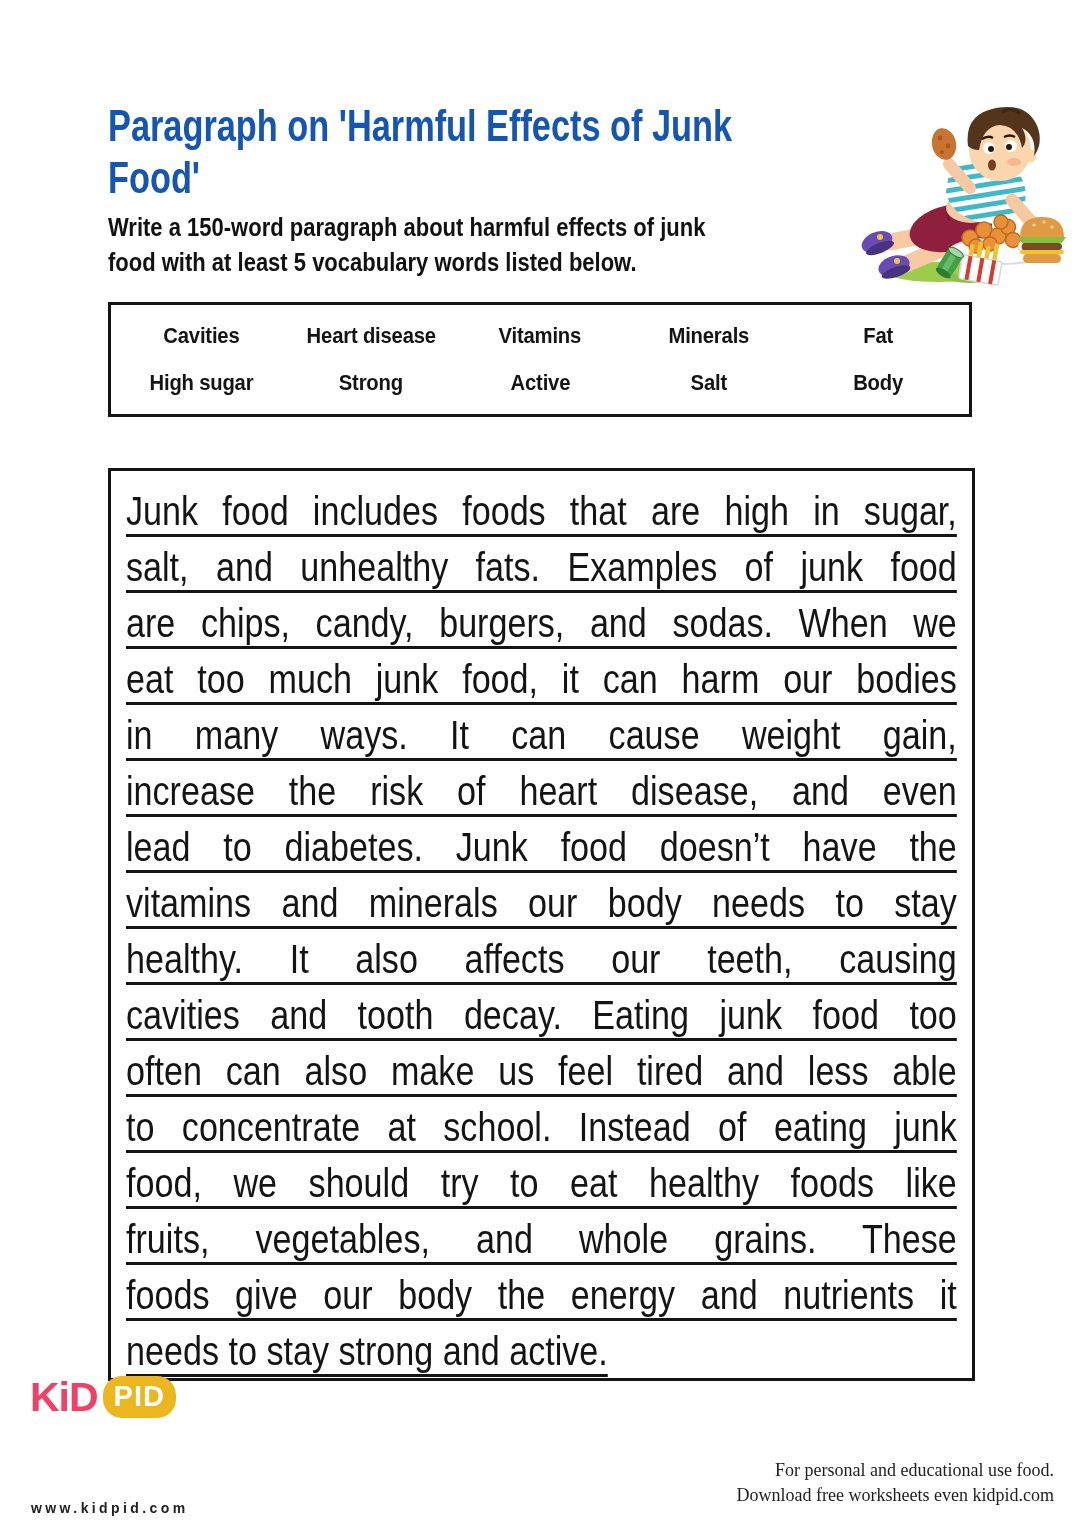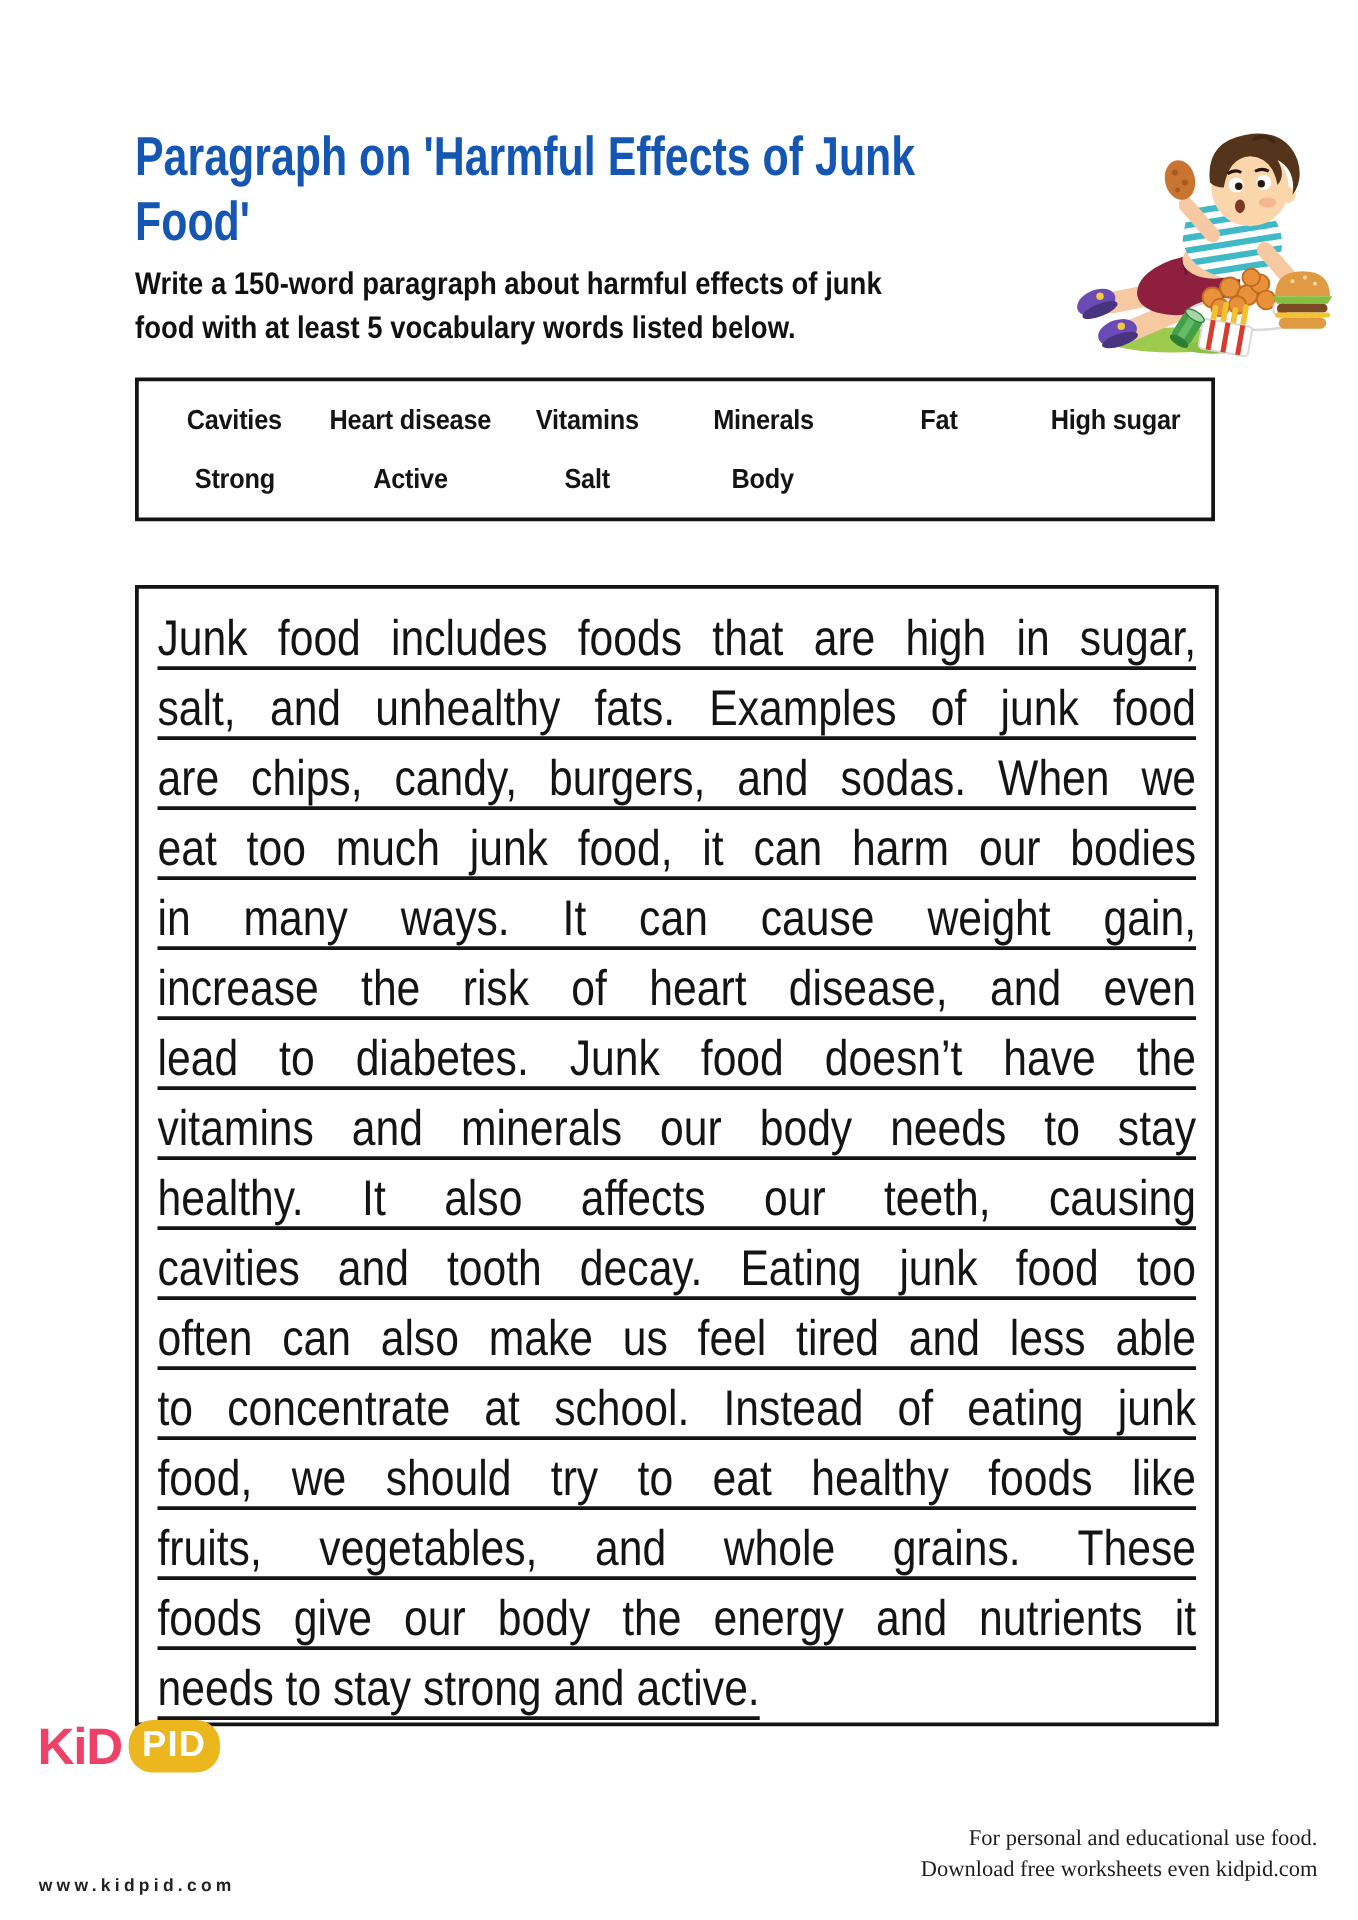--- a/index.html
+++ b/index.html
@@ -39,21 +39,21 @@
   .illustration{
     position:absolute;left:850px;top:96px;width:222px;height:202px;
   }
   .illustration svg{width:100%;height:100%;}
 
   
   .vocab-box{
     position:absolute;left:108px;top:302px;width:864px;height:115px;
     border:3px solid #141414;
     display:grid;
-    grid-template-columns:repeat(6,1fr);
+    grid-template-columns:repeat(5,1fr);
     grid-template-rows:1fr 1fr;
     align-items:center;justify-items:center;
     padding:8px 6px;
     background:#fff;
   }
   .vocab-word{
     font-size:22px;font-weight:bold;letter-spacing:-0.2px;
     transform:scaleX(0.92);
     white-space:nowrap;
   }

